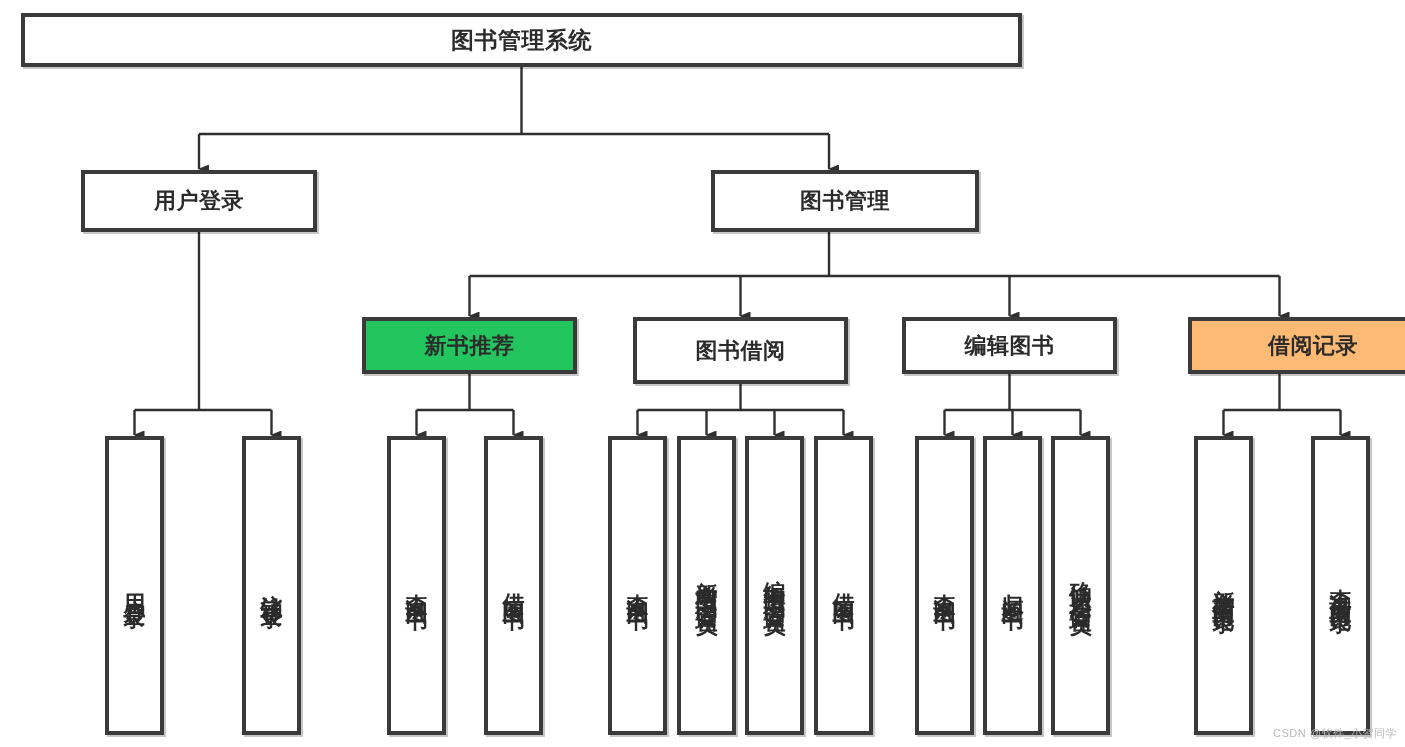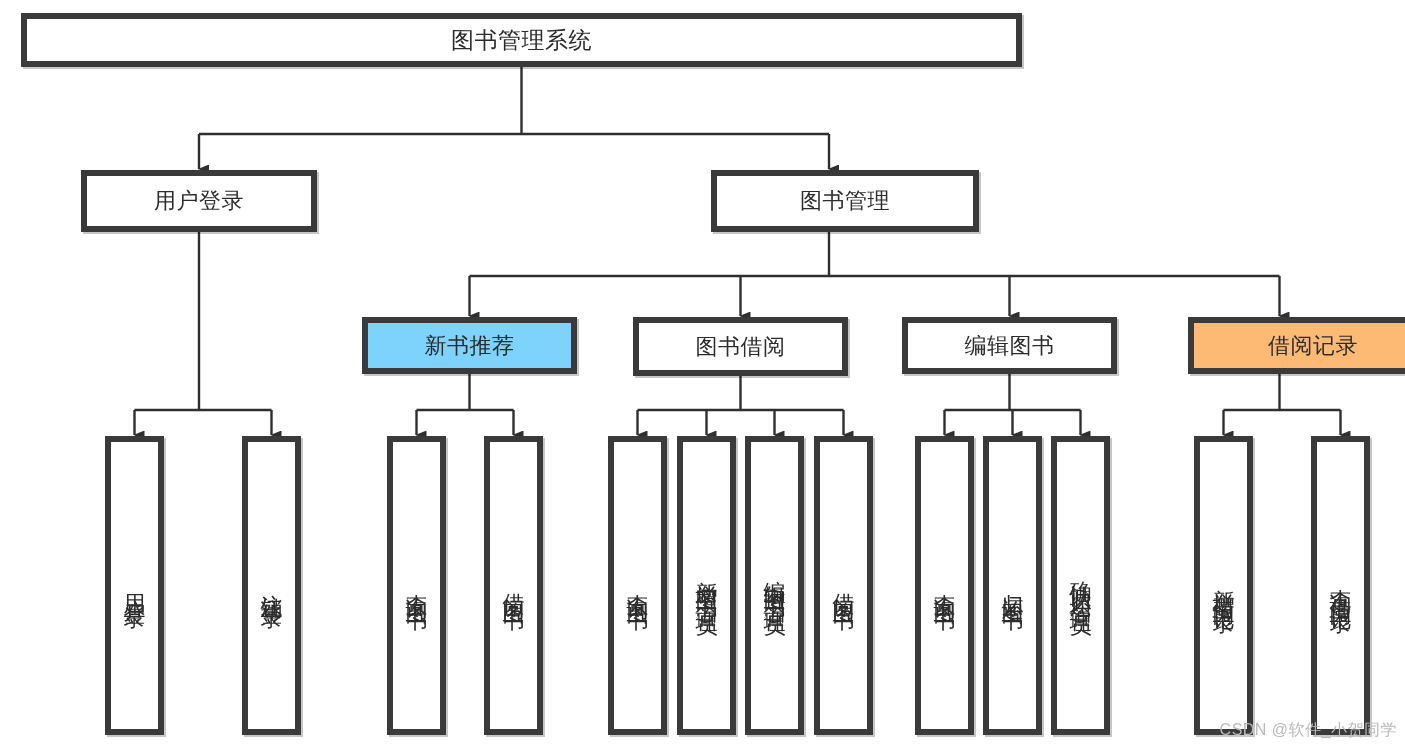--- a/index.html
+++ b/index.html
@@ -3,37 +3,37 @@
 <meta charset="utf-8">
 <style>
   html,body{margin:0;padding:0;background:#ffffff;}
   body{
     width:1405px;height:747px;position:relative;overflow:hidden;
     font-family:"Liberation Sans","DejaVu Sans",sans-serif;
   }
   #diagram-root{position:absolute;left:0;top:0;width:1405px;height:747px;}
   svg#tree{position:absolute;left:0;top:0;width:1405px;height:747px;}
   .node-box{
-    position:absolute;background:#ffffff;border:6px solid #0c4a6e;
+    position:absolute;background:#ffffff;border:4px solid #0c4a6e;
     box-sizing:border-box;box-shadow:2px 2px 0 rgba(0,0,0,0.22);
-    display:flex;align-items:center;justify-content:center;
+    display:flex;align-items:center;justify-content:center;font-weight:bold;
   }
   .node-label{
     color:#2b2b2b;line-height:1.08;letter-spacing:.5px;white-space:nowrap;
     text-align:center;
   }
   .node-root .node-label{font-size:23px;}
   .node-h .node-label{font-size:22px;}
   .node-v .node-label{
     writing-mode:vertical-rl;text-orientation:upright;
     font-size:22px;letter-spacing:5px;line-height:1.0;
   }
   #watermark{
     position:absolute;right:8px;bottom:6px;
-    font-size:16px;color:#b9b9b9;white-space:nowrap;
+    font-size:11px;color:#b9b9b9;white-space:nowrap;
     letter-spacing:.5px;pointer-events:none;
   }
 </style>
 </head>
 <body>
 
 <div id="diagram-root">
   <svg id="tree" viewBox="0 0 1405 747" preserveAspectRatio="none">
     <defs>
       <marker id="arrowhead" markerWidth="9" markerHeight="11" refX="4.5" refY="10" orient="auto" markerUnits="userSpaceOnUse">
@@ -79,24 +79,24 @@
   <div id="node-layer">
       <div class="node-box node-root" style="left: 21px; top: 13px; width: 1001px; height: 54px; border-color: rgb(58, 58, 58); background: rgb(255, 255, 255);">
         <span class="node-label" style="color: rgb(43, 43, 43);">图书管理系统</span>
       </div>
       <div class="node-box node-h" style="left: 81px; top: 170px; width: 236px; height: 62px; border-color: rgb(58, 58, 58); background: rgb(255, 255, 255);">
         <span class="node-label" style="color: rgb(43, 43, 43);">用户登录</span>
       </div>
       <div class="node-box node-h" style="left: 711px; top: 170px; width: 268px; height: 62px; border-color: rgb(58, 58, 58); background: rgb(255, 255, 255);">
         <span class="node-label" style="color: rgb(43, 43, 43);">图书管理</span>
       </div>
-      <div class="node-box node-h" style="left: 362px; top: 317px; width: 215px; height: 57px; border-color: rgb(58, 58, 58); background: #7dd3fc;">
+      <div class="node-box node-h" style="left: 362px; top: 317px; width: 215px; height: 57px; border-color: rgb(58, 58, 58); background: #22c55e;">
         <span class="node-label" style="color: rgb(43, 43, 43);">新书推荐</span>
       </div>
-      <div class="node-box node-h" style="left: 633px; top: 317px; width: 215px; height: 59px; border-color: rgb(58, 58, 58); background: rgb(255, 255, 255);">
+      <div class="node-box node-h" style="left: 633px; top: 317px; width: 215px; height: 67px; border-color: rgb(58, 58, 58); background: rgb(255, 255, 255);">
         <span class="node-label" style="color: rgb(43, 43, 43);">图书借阅</span>
       </div>
       <div class="node-box node-h" style="left: 902px; top: 317px; width: 215px; height: 57px; border-color: rgb(58, 58, 58); background: rgb(255, 255, 255);">
         <span class="node-label" style="color: rgb(43, 43, 43);">编辑图书</span>
       </div>
       <div class="node-box node-h" style="left: 1172px; top: 317px; width: 250px; height: 57px; border-color: rgb(58, 58, 58); background: #fdba74; margin-left: 16px;">
         <span class="node-label" style="color: rgb(43, 43, 43);">借阅记录</span>
       </div>
       <div class="node-box node-v" style="left: 105px; top: 436px; width: 59px; height: 299px; border-color: rgb(58, 58, 58); background: rgb(255, 255, 255);">
         <span class="node-label" style="color: rgb(43, 43, 43);">用户登录</span>

